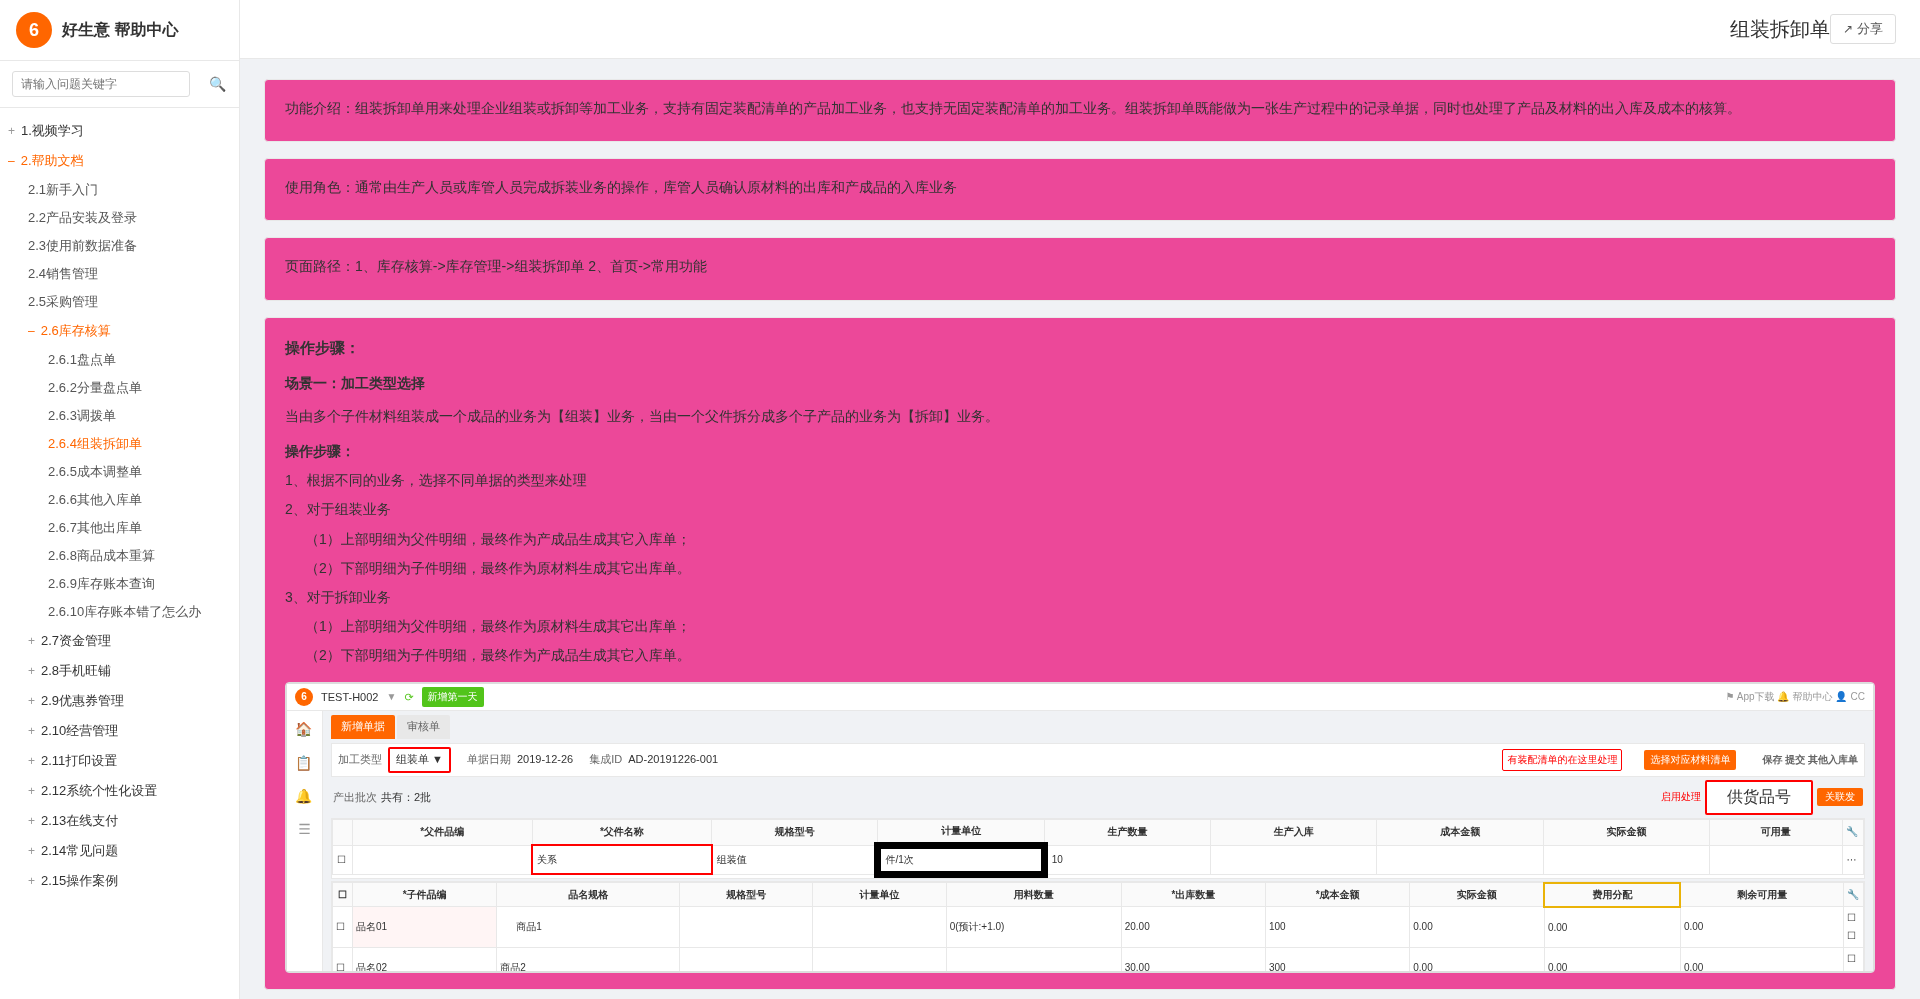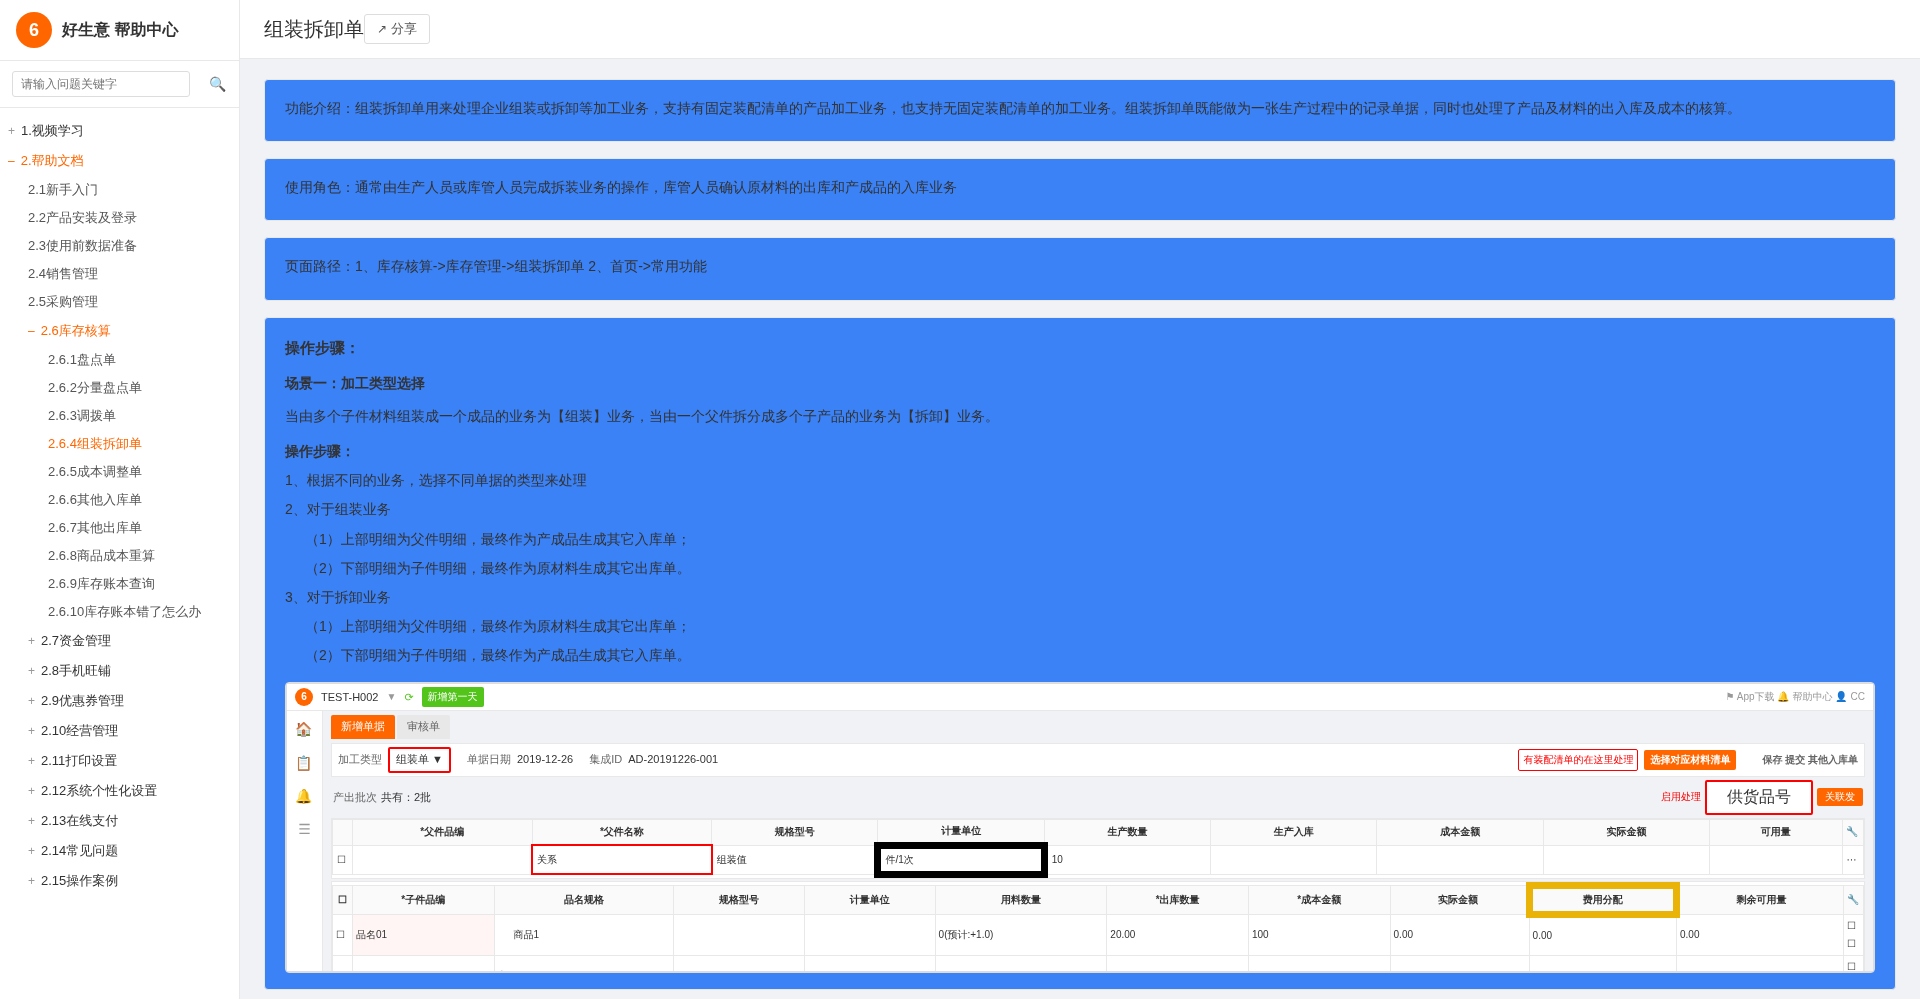--- a/index.html
+++ b/index.html
@@ -63,35 +63,35 @@
       padding: 5px 8px; font-size: 13px; color: #555; cursor: pointer; border-radius: 3px;
     }
     .nav-sub-item.active { color: #f60; font-weight: 500; }
 
     
     .main {
       flex: 1; display: flex; flex-direction: column; overflow: hidden;
     }
     .main-header {
       background: #fff; border-bottom: 1px solid #e8e8e8;
-      padding: 14px 24px; display: flex; align-items: center; justify-content: flex-start;
+      padding: 14px 24px; display: flex; align-items: center; justify-content: flex-end;
     }
     .page-title { font-size: 20px; font-weight: 500; color: #333; }
     .share-btn {
       display: flex; align-items: center; gap: 4px;
       border: 1px solid #ddd; border-radius: 3px; padding: 5px 12px;
       cursor: pointer; font-size: 13px; background: #fff; color: #555;
     }
 
     .main-content {
       flex: 1; overflow-y: auto; padding: 20px 24px; background: #f0f2f5;
     }
 
     .content-card {
-      background: #3b82f6; border: 1px solid #e8e8e8; border-radius: 4px;
+      background: #ec4899; border: 1px solid #e8e8e8; border-radius: 4px;
       margin-bottom: 16px; padding: 16px 20px;
       line-height: 1.8; font-size: 14px; color: #333;
     }
     .content-card p { margin-bottom: 4px; }
 
     .section-title {
       font-weight: bold; font-size: 15px; margin-bottom: 10px;
     }
     .scenario-title {
       font-weight: bold; font-size: 14px; margin-bottom: 8px;
@@ -280,21 +280,21 @@
               <div style="display:flex;align-items:center;gap:6px;margin-bottom:3px;border:1px solid #e8e8e8;padding:3px 6px;background:#fff;">
                 <span style="color:#666;">加工类型</span>
                 <span style="border:2px solid #f00;padding:1px 6px;border-radius:2px;font-size:11px;cursor:pointer;">组装单 ▼</span>
                 <span style="color:#666;margin-left:10px;">单据日期</span>
                 <span>2019-12-26</span>
                 <span style="color:#666;margin-left:10px;">集成ID</span>
                 <span>AD-20191226-001</span>
                 <span style="flex:1"></span>
 
                 <span style="color:#f00;font-size:10px;border:1px solid #f00;padding:1px 4px;border-radius:2px;">有装配清单的在这里处理</span>
-                <span style="background:#f60;color:#fff;padding:1px 6px;border-radius:2px;font-size:10px;margin-left:0;font-weight:bold;">选择对应材料清单</span>
+                <span style="background:#f60;color:#fff;padding:1px 6px;border-radius:2px;font-size:10px;margin-left:16px;">选择对应材料清单</span>
                 <span style="color:#666;font-size:10px;margin-left:20px;font-weight:bold;">保存 提交 其他入库单</span>
               </div>
 
               <div style="display:flex;align-items:center;gap:4px;margin-bottom:3px;font-size:11px;padding:0 2px;">
                 <span style="color:#666;">产出批次</span>
                 <span>共有：2批</span>
                 <span style="flex:1"></span>
 
                 <span style="color:#f00;font-size:10px;">启用处理</span>
                 <span style="border:2px solid #f00;padding:1px 20px;border-radius:2px;font-size:16px;background:#fff;">供货品号</span>
@@ -344,21 +344,21 @@
                     <tr style="background:#fafafa;">
                       <th style="border:1px solid #e8e8e8;padding:2px 3px;width:20px;">☐</th>
                       <th style="border:1px solid #e8e8e8;padding:2px 3px;">*子件品编</th>
                       <th style="border:1px solid #e8e8e8;padding:2px 3px;">品名规格</th>
                       <th style="border:1px solid #e8e8e8;padding:2px 3px;">规格型号</th>
                       <th style="border:1px solid #e8e8e8;padding:2px 3px;">计量单位</th>
                       <th style="border:1px solid #e8e8e8;padding:2px 3px;">用料数量</th>
                       <th style="border:1px solid #e8e8e8;padding:2px 3px;">*出库数量</th>
                       <th style="border:1px solid #e8e8e8;padding:2px 3px;">*成本金额</th>
                       <th style="border:1px solid #e8e8e8;padding:2px 3px;">实际金额</th>
-                      <th style="border:7px solid #eab308;padding:2px 3px;">费用分配</th>
+                      <th style="border:2px solid #eab308;padding:2px 3px;">费用分配</th>
                       <th style="border:1px solid #e8e8e8;padding:2px 3px;">剩余可用量</th>
                       <th style="border:1px solid #e8e8e8;padding:2px 3px;width:20px;">🔧</th>
                     </tr>
                   </thead>
                   <tbody>
                     <tr>
                       <td style="border:1px solid #e8e8e8;padding:2px 3px;">☐</td>
                       <td style="border:1px solid #e8e8e8;padding:2px 3px;background:#fff5f5;">品名01</td>
                       <td style="border:1px solid #e8e8e8;padding:2px 19px;">商品1</td>
                       <td style="border:1px solid #e8e8e8;padding:2px 3px;"></td>

